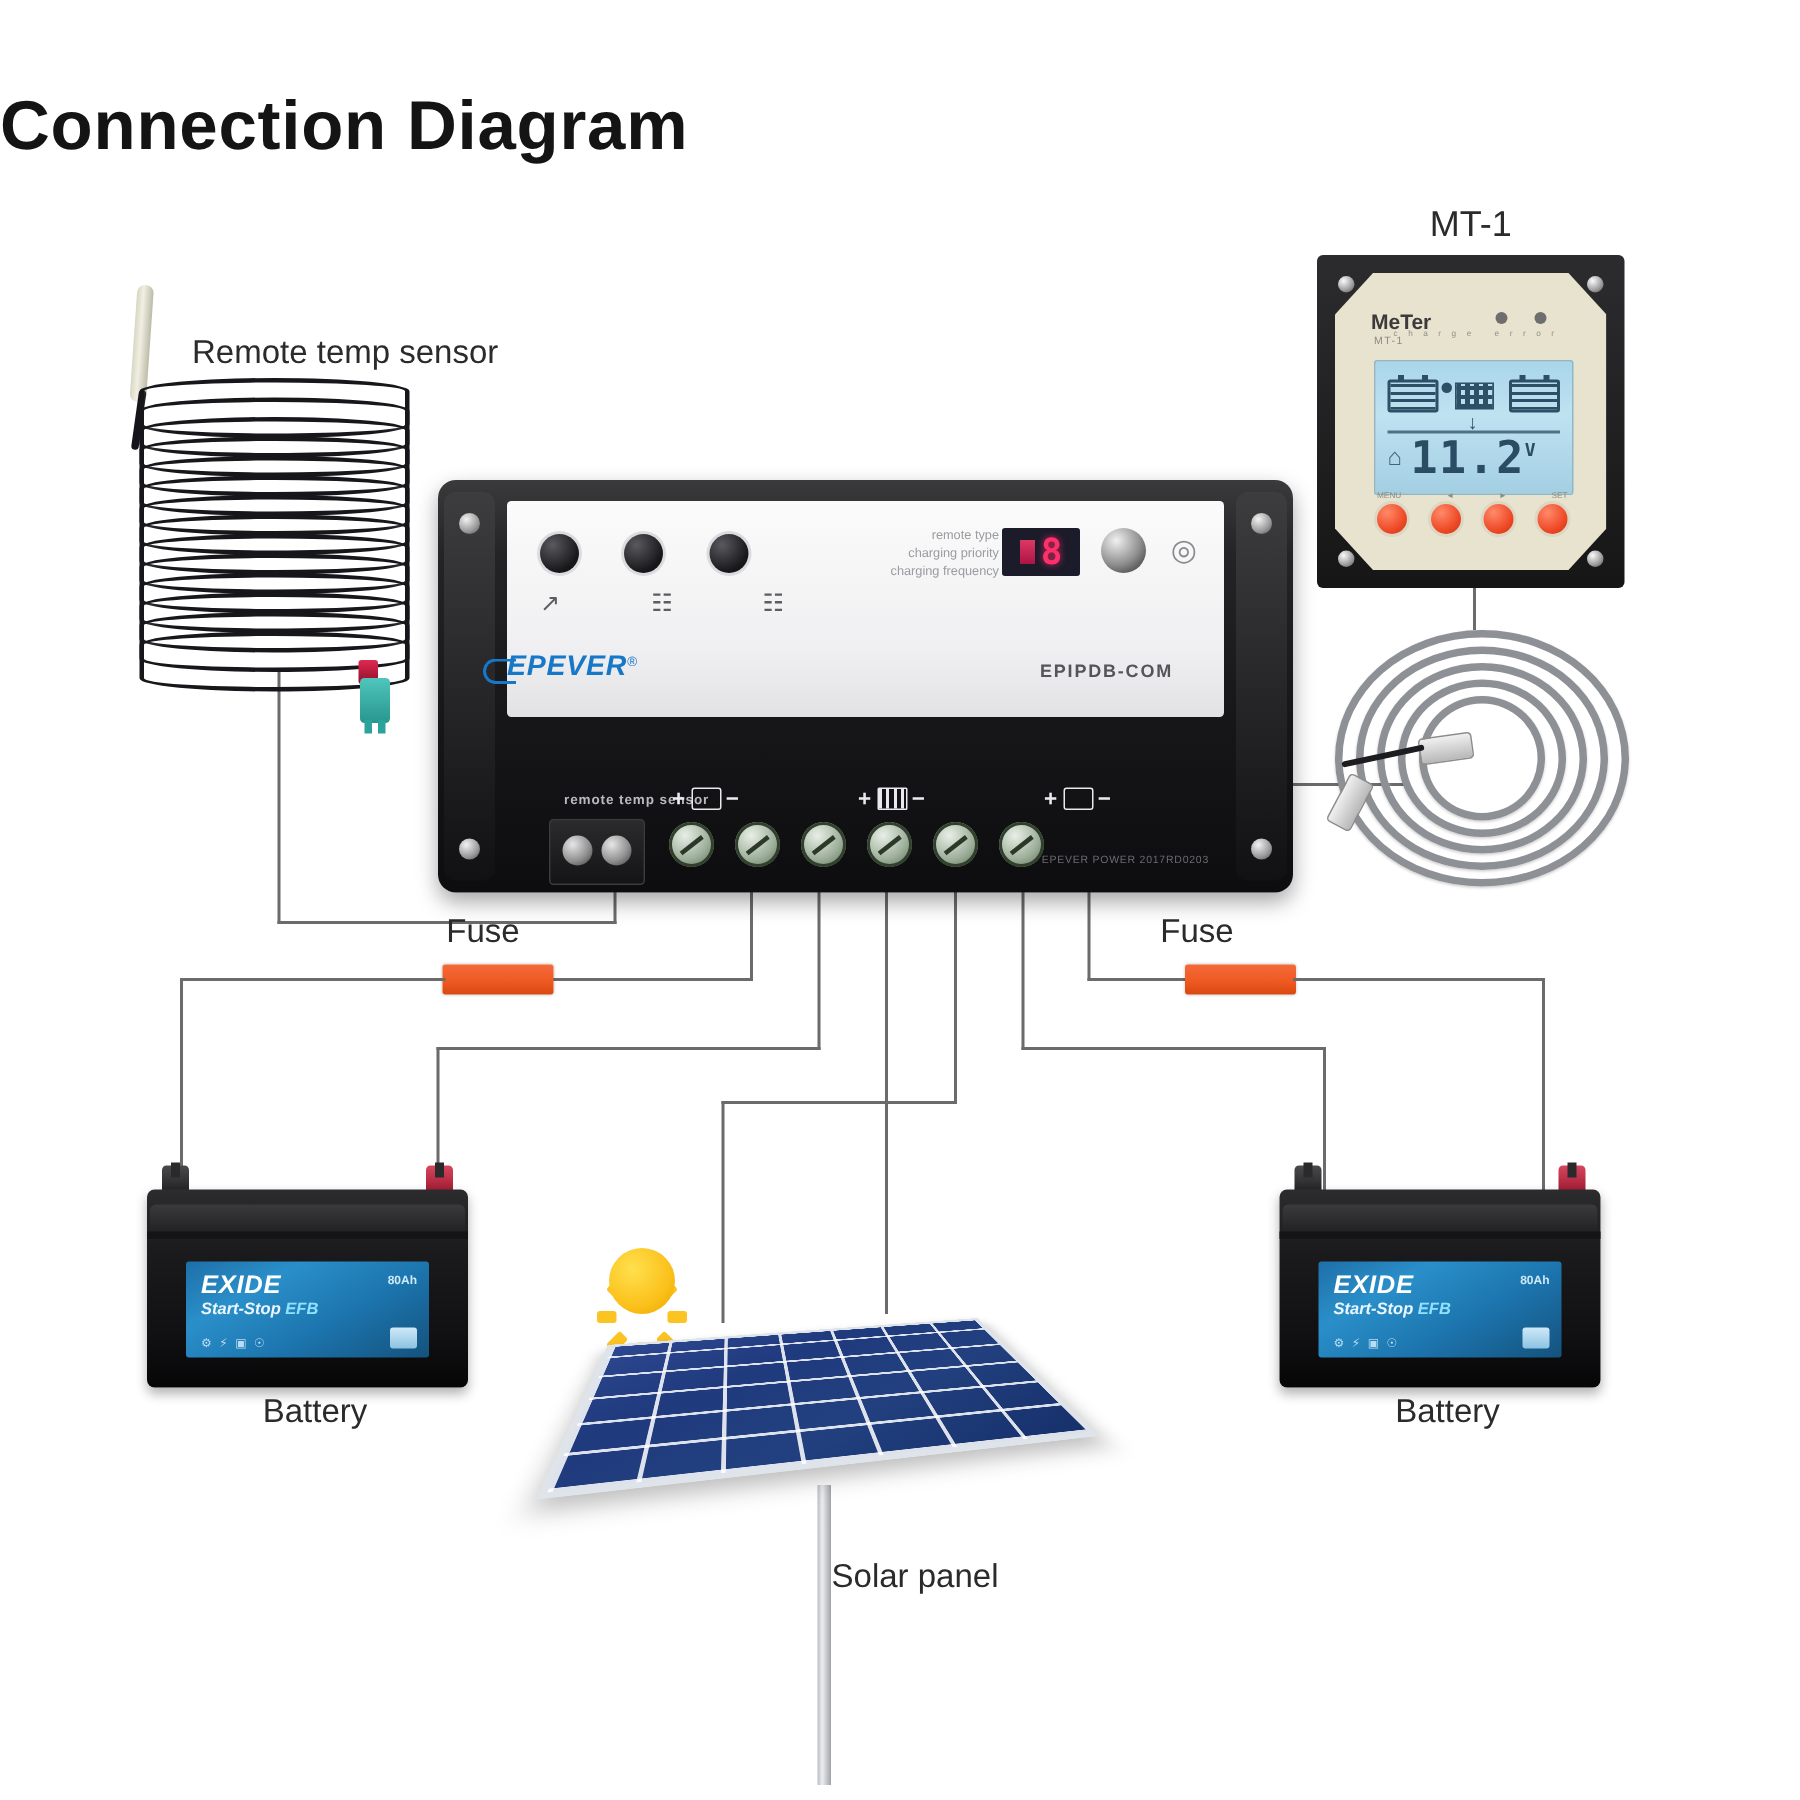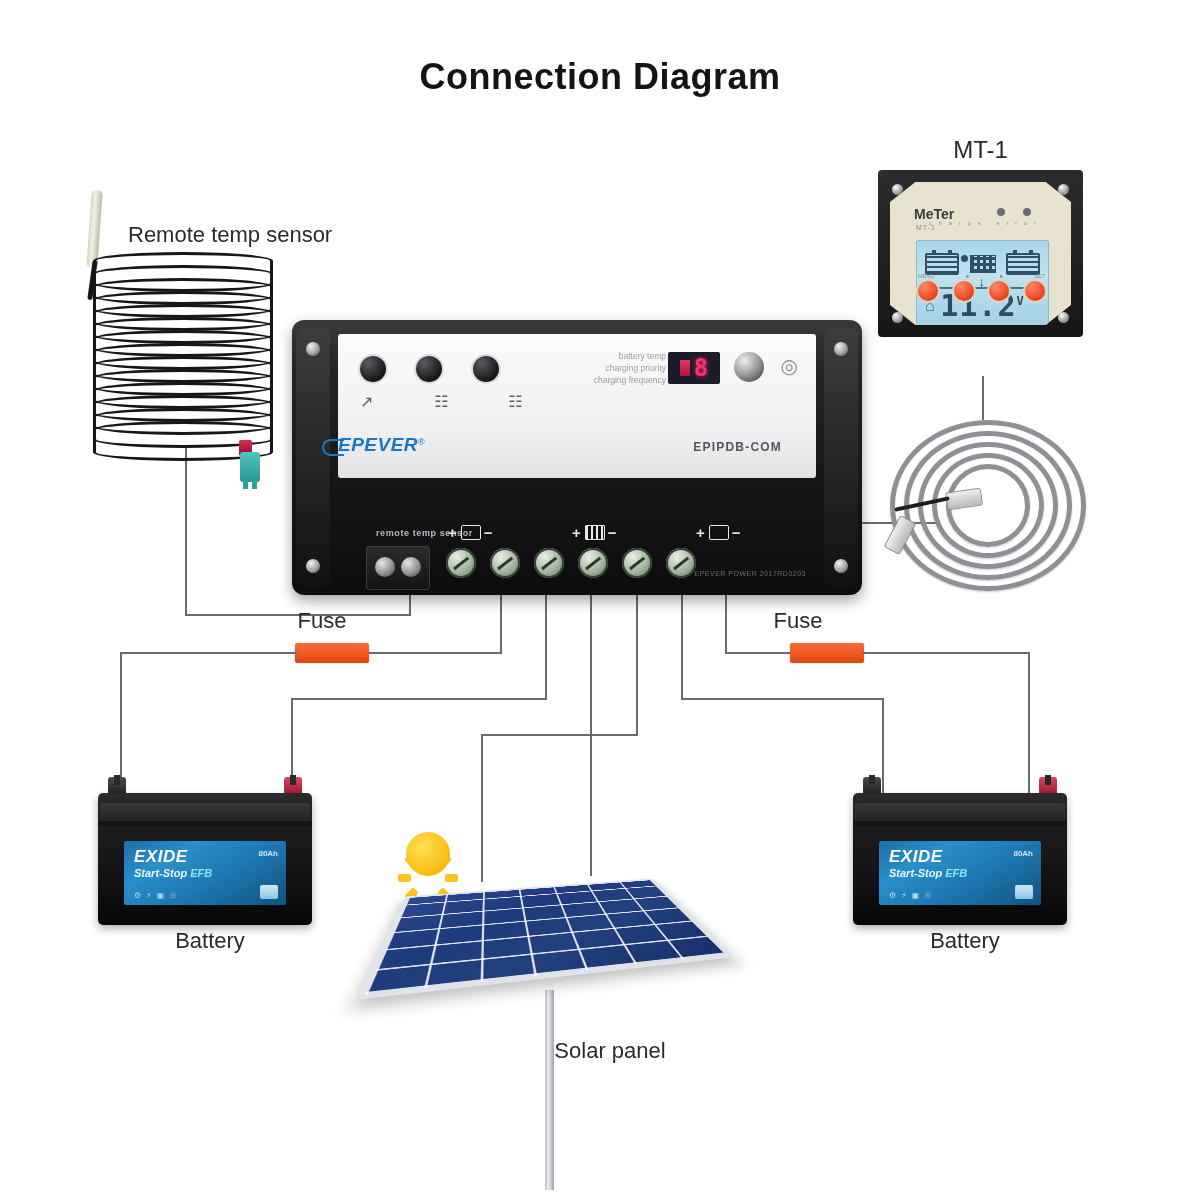--- a/index.html
+++ b/index.html
@@ -2,22 +2,22 @@
 <html><head>
 <meta charset="utf-8">
 <style>
   html,body{margin:0;padding:0;background:#ffffff;}
   body{width:1200px;height:1200px;position:relative;overflow:hidden;
        font-family:"Liberation Sans","DejaVu Sans",sans-serif;color:#1a1a1a;}
 
   .abs{position:absolute;}
 
   
-  #page-title{left:0;top:56px;width:1200px;text-align:center;
-      font-size:36px;font-weight:700;letter-spacing:.5px;color:#141414;}
+  #page-title{left:0;top:56px;width:1200px;text-align:left;
+      font-size:46px;font-weight:700;letter-spacing:.5px;color:#141414;}
 
   
   .lbl{font-size:22px;color:#2b2b2b;white-space:nowrap;}
   .lbl-c{text-align:center;}
 
   
   .wire{background:#6b6b6b;position:absolute;}
   .wh{height:2px;}
   .wv{width:2px;}
 
@@ -93,21 +93,21 @@
 
   .screws{position:absolute;left:108px;top:28px;display:flex;gap:14px;}
   .tscrew{width:30px;height:30px;border-radius:50%;
       background:radial-gradient(circle at 36% 30%,#e8efe6,#9fb09c 55%,#56684f);
       box-shadow:inset 0 0 0 2px #30402c;position:relative;}
   .tscrew::after{content:"";position:absolute;left:50%;top:50%;width:18px;height:2.5px;
       margin:-1px 0 0 -9px;background:#2c3828;transform:rotate(-38deg);}
   .fineprint{position:absolute;right:10px;bottom:6px;font-size:7px;color:#6a6a70;letter-spacing:.5px;}
 
   
-  #mt1{left:878px;top:170px;width:205px;height:167px;text-decoration:underline;}
+  #mt1{left:878px;top:170px;width:205px;height:222px;text-decoration:underline;}
   .mt-shell{position:absolute;inset:0;background:linear-gradient(180deg,#2c2c2e,#161617);
       border-radius:4px;}
   .mt-face{position:absolute;inset:12px;background:#e8e3cf;
       clip-path:polygon(14% 0,86% 0,100% 14%,100% 86%,86% 100%,14% 100%,0 86%,0 14%);}
   .mt-corner{position:absolute;width:11px;height:11px;border-radius:50%;
       background:radial-gradient(circle at 34% 30%,#fafafa,#9b9b9b 60%,#4a4a4a);}
   .mt-corner.tl{left:14px;top:14px;} .mt-corner.tr{right:14px;top:14px;}
   .mt-corner.bl{left:14px;bottom:14px;} .mt-corner.br{right:14px;bottom:14px;}
   .mt-brand{position:absolute;left:24px;top:24px;font-size:14px;font-weight:700;color:#3b3b3b;}
   .mt-sub{position:absolute;left:26px;top:42px;font-size:7px;color:#8a8a85;letter-spacing:1px;}
@@ -365,21 +365,21 @@
       <div class="led"></div>
       <div class="led"></div>
     </div>
     <div class="ledicons">
       <span class="ledicon">↗</span>
       <span class="ledicon">☷</span>
       <span class="ledicon">☷</span>
     </div>
 
     <div class="modes">
-      <div>battery temp</div>
+      <div>remote type</div>
       <div>charging priority</div>
       <div>charging frequency</div>
     </div>
 
     <div class="seg">
       <div class="seg-small"></div>
       <div class="seg-big">8</div>
     </div>
     <div class="knob"></div>
     <div class="tick-ic">◎</div>

